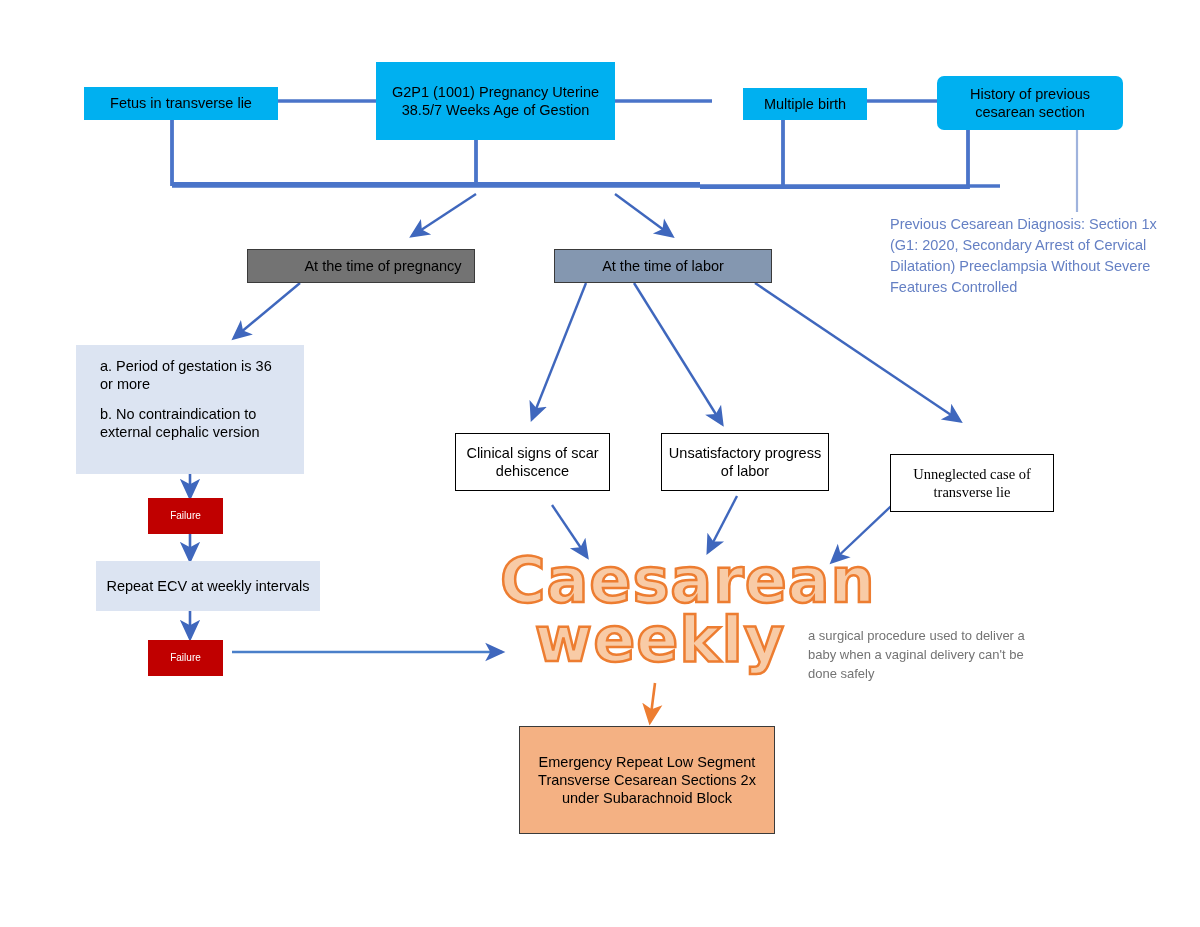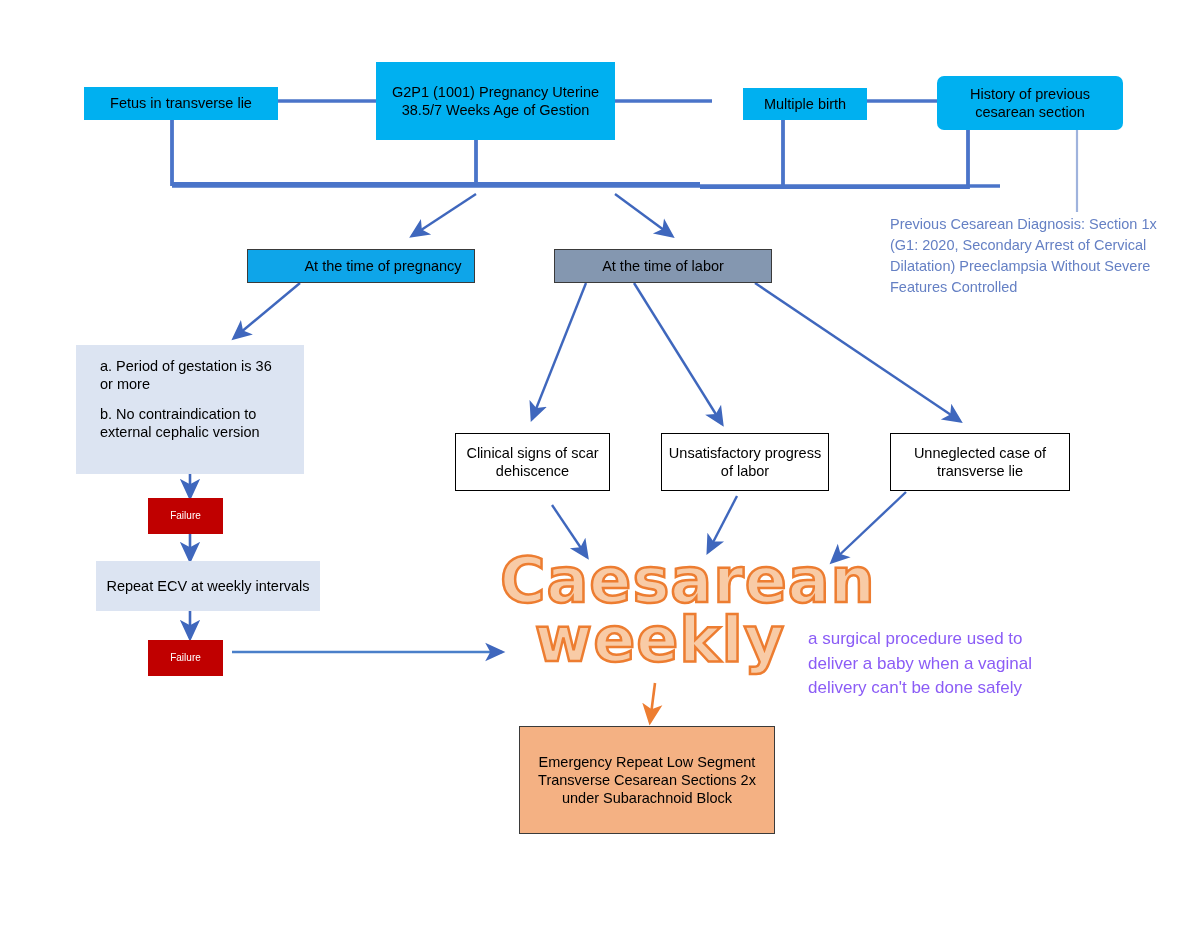--- a/index.html
+++ b/index.html
@@ -27,21 +27,21 @@
     line-height: 1.25;
   }
   
   .cyan {
     background: #00b0f0;
     color: #000000;
     font-size: 14.5px;
   }
   
   .gray-light {
-    background: #0ea5e9;
+    background: #737373;
     border: 1.5px solid #3a3a3a;
     color: #000000;
     font-size: 14.5px;
     padding-left: 44px;
   }
   .gray-dark {
     background: #8497b0;
     border: 1.5px solid #3a3a3a;
     color: #000000;
     font-size: 14.5px;
@@ -89,22 +89,22 @@
   .freetext {
     position: absolute;
     line-height: 1.45;
   }
   .diag-text {
     color: #6580c4;
     font-size: 14.5px;
     text-align: left;
   }
   .desc-text {
-    color: #8b5cf6;
-    font-size: 17px;
+    color: #737373;
+    font-size: 13px;
     text-align: left;
   }
   
   .wordart {
     position: absolute;
     font-size: 62px;
     font-weight: bold;
     line-height: 0.95;
     text-align: center;
     color: #f8cba6;
@@ -215,21 +215,21 @@
   </div>
 
   <div class="node white-box" style="left:455px; top:433px; width:155px; height:58px;">
     <span>Clinical signs of scar dehiscence</span>
   </div>
 
   <div class="node white-box" style="left:661px; top:433px; width:168px; height:58px;">
     <span>Unsatisfactory progress of labor</span>
   </div>
 
-  <div class="node white-box" style="left:890px; top:433px; width:180px; height:58px;">
+  <div class="node white-box" style="left:890px; top:454px; width:164px; height:58px;font-family:Liberation Serif, serif;">
     <span>Unneglected case of transverse lie</span>
   </div>
 
   <div class="wordart" style="left:500px; top:552px; width:320px;">
     <div>Caesarean</div>
     <div>weekly</div>
   </div>
 
   <div class="freetext desc-text" style="left:808px; top:627px; width:224px;">
     <span>a surgical procedure used to deliver a baby when a vaginal delivery can't be done safely</span>

